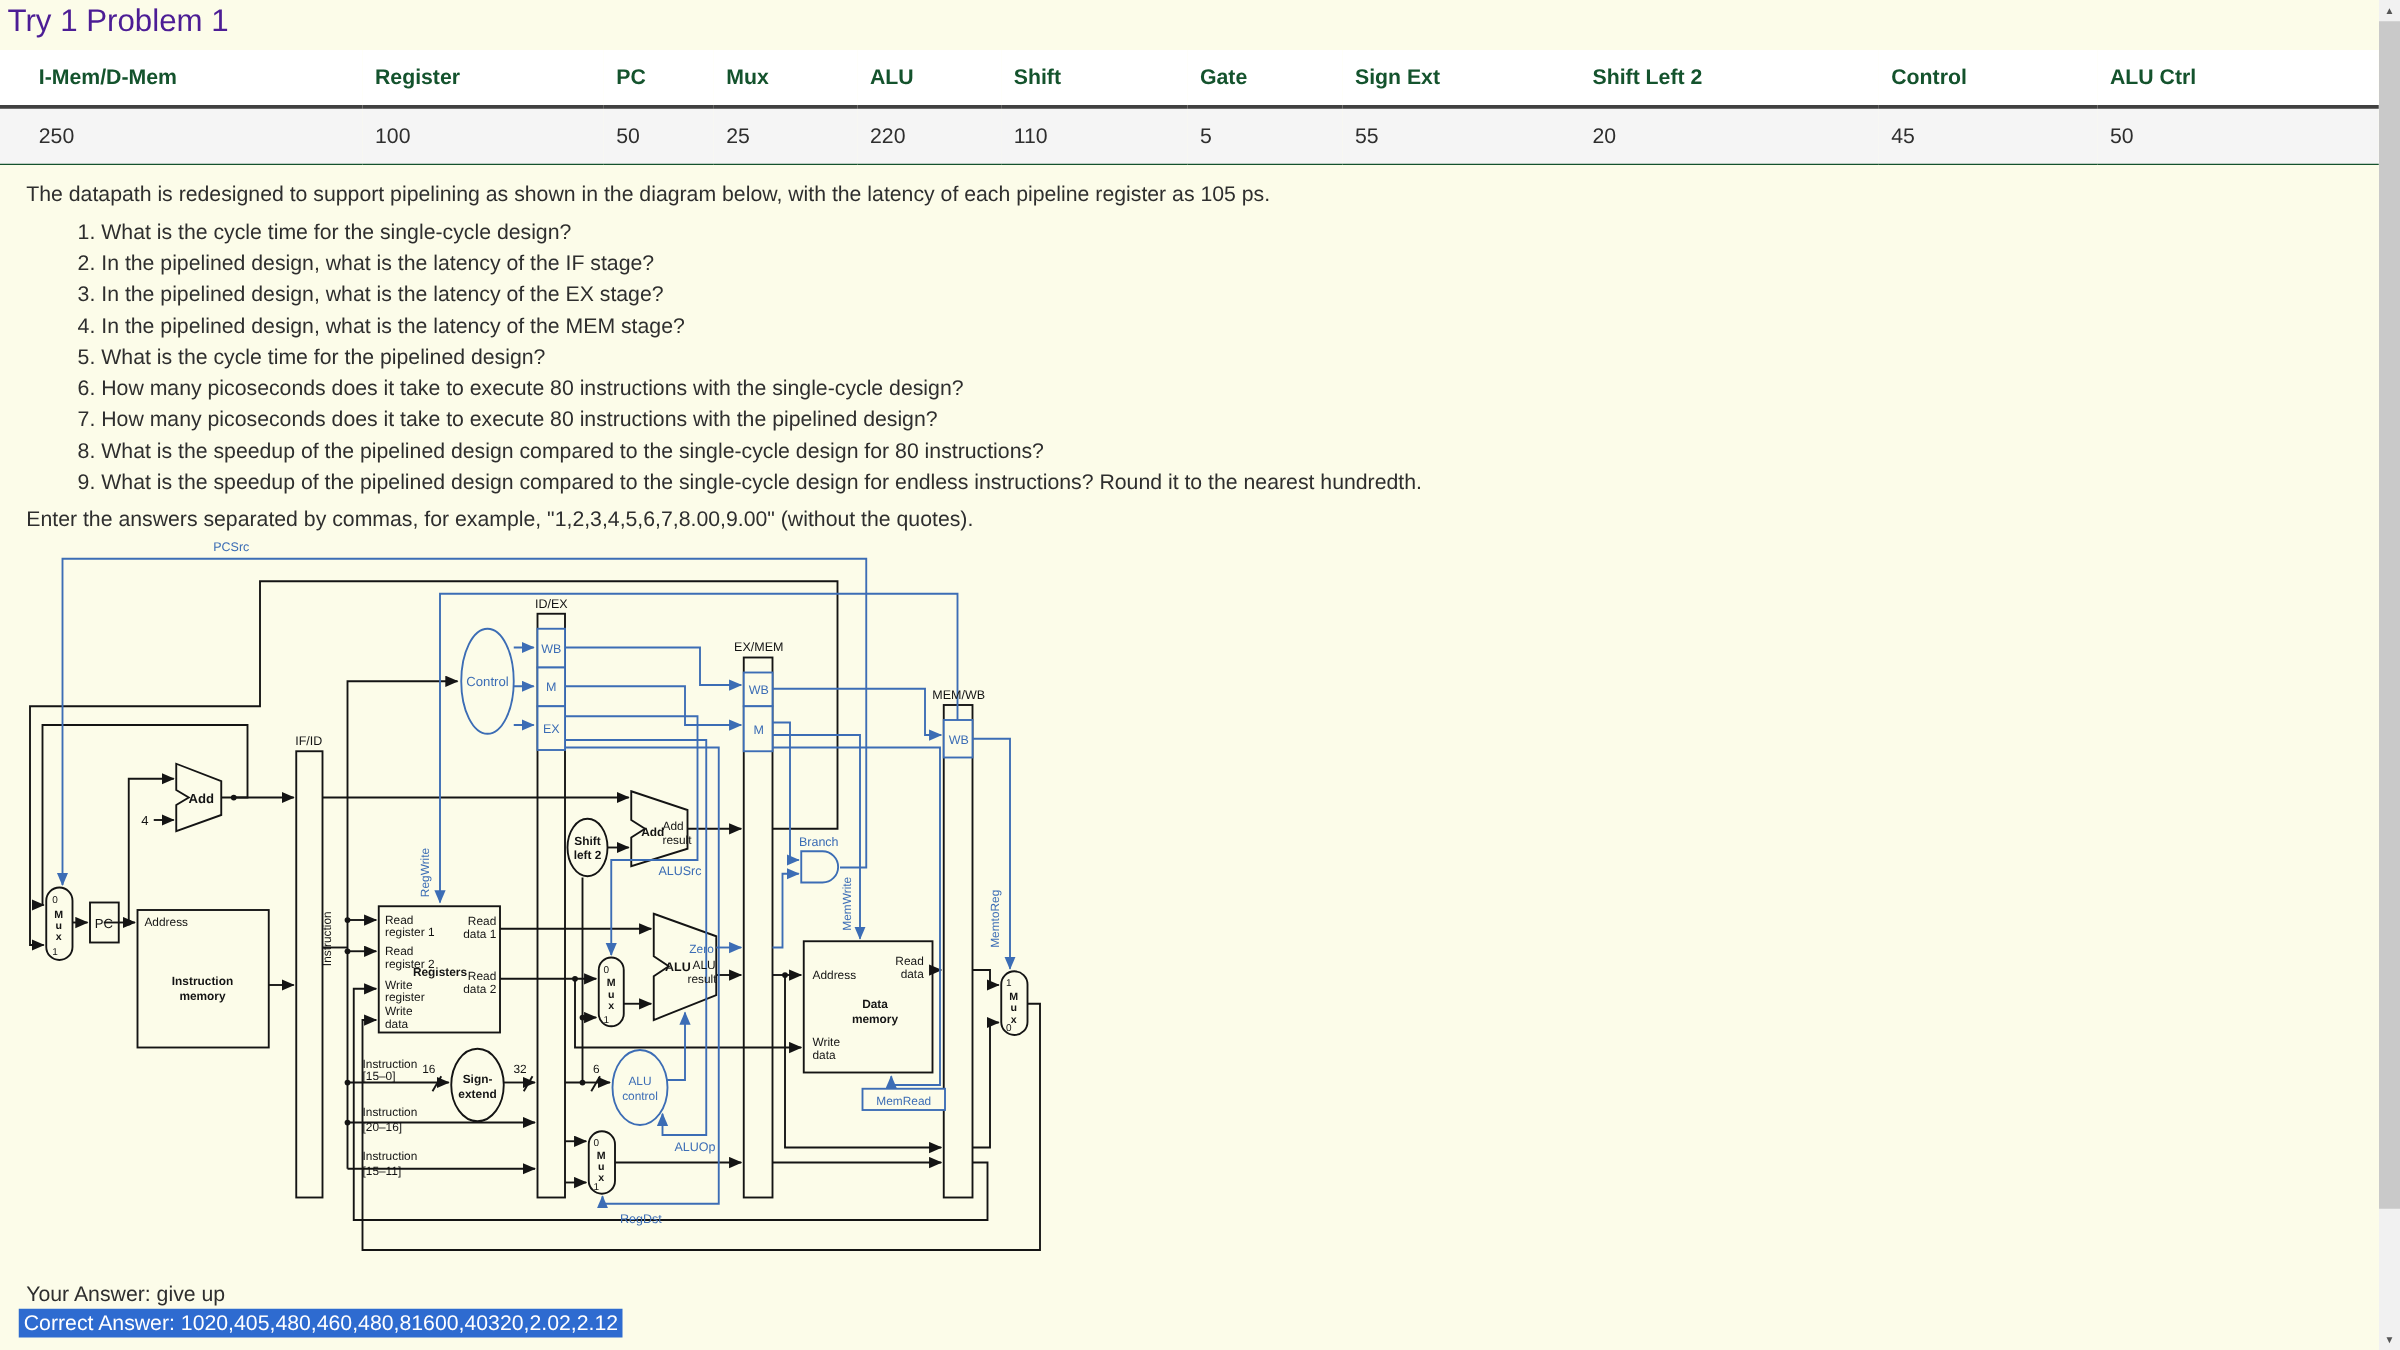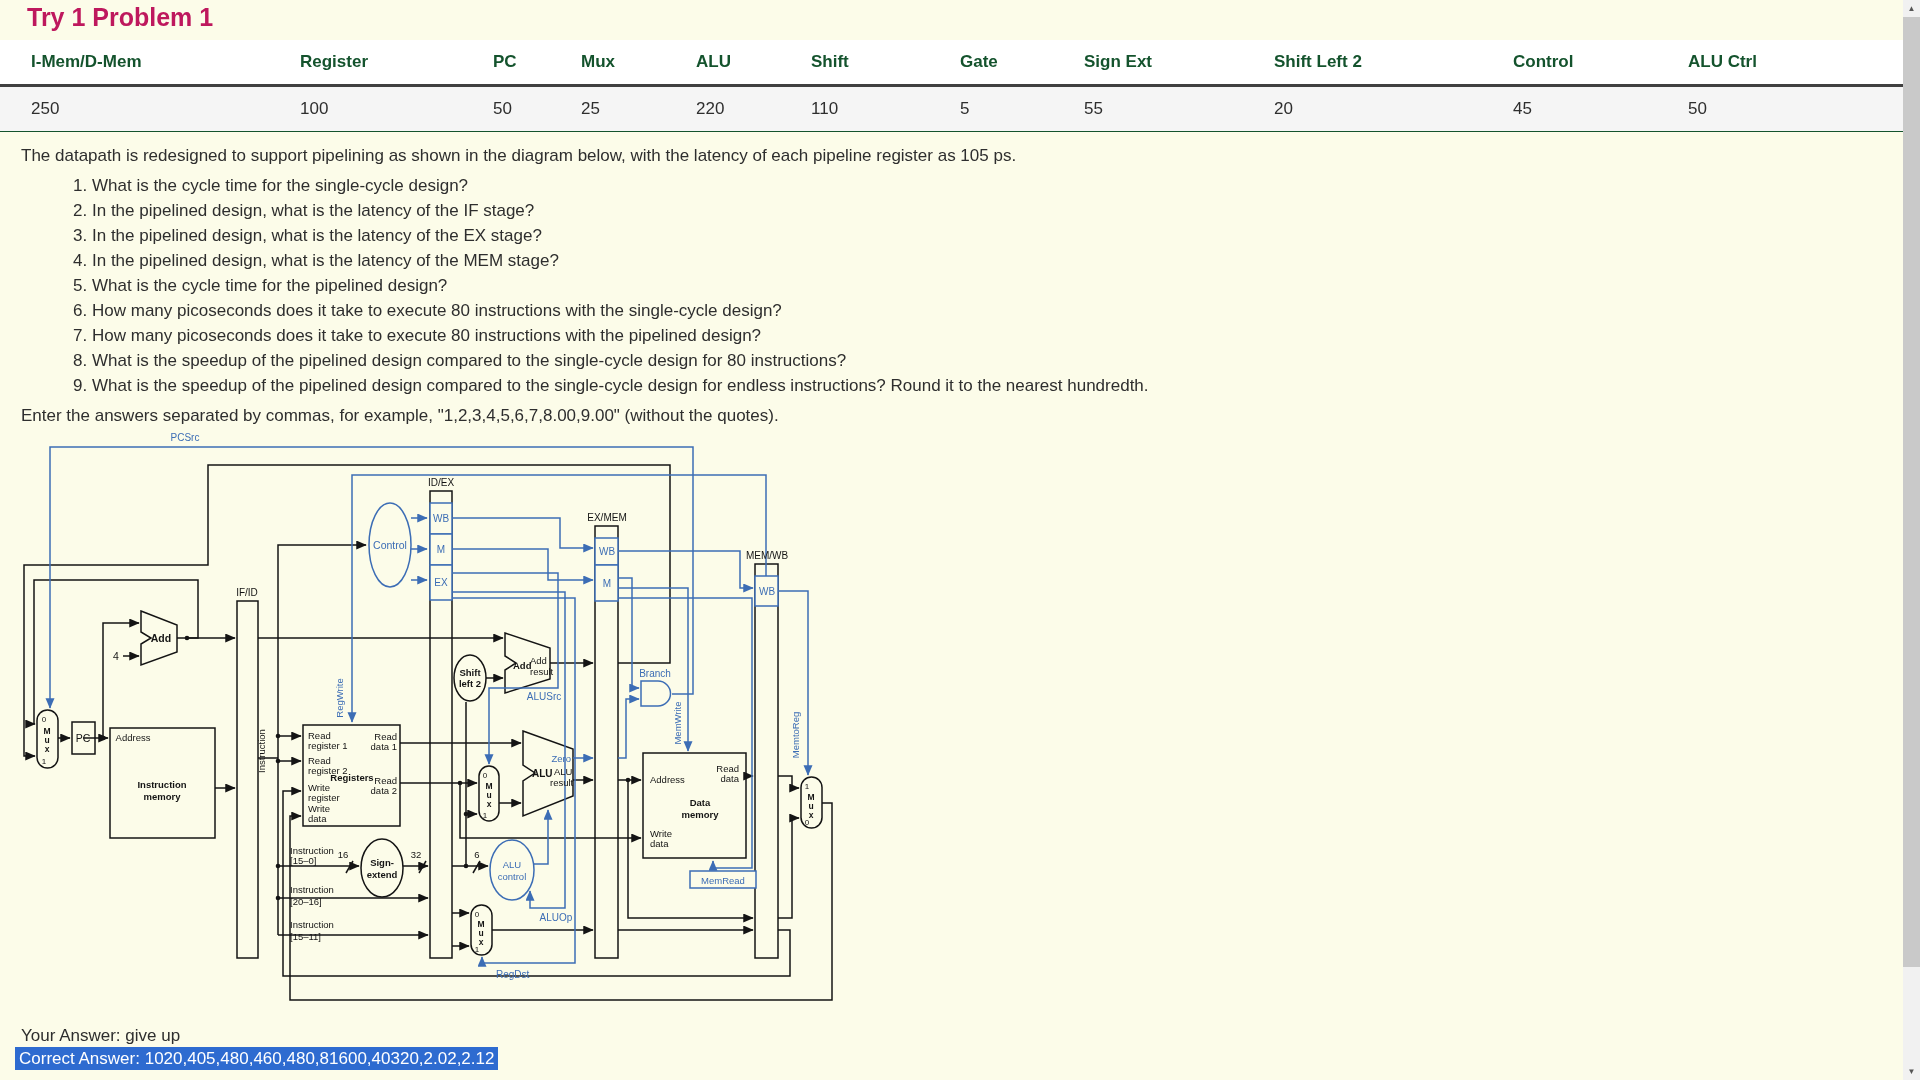--- a/index.html
+++ b/index.html
@@ -1,26 +1,26 @@
 <!DOCTYPE html>
 <html><head>
 <meta charset="utf-8">
 <style>
   html,body{margin:0;padding:0}
   body{background:#fcfce9;font-family:"Liberation Sans",sans-serif;font-size:17px;color:#2e2e2e;overflow:hidden}
   .page{position:relative;width:1920px;height:1080px}
-  h1{font-size:25px;font-weight:700;color:#be185d;margin:3px 0 8px 27px}
+  h1{font-size:25px;font-weight:400;color:#4c1d95;margin:3px 0 8px 6px}
   p{margin:0}
   .intro{margin:6px 0 8px 21px}
   table{width:calc(100% - 17px);border-collapse:collapse;font-size:17px}
   thead th{background:#ffffff;font-weight:700;text-align:left;padding:12px 10px;border-bottom:3px solid #404040;color:#14532d}
   tbody td{background:#f5f5f5;padding:12px 10px;border-bottom:1px solid #14532d}
   th:first-child,td:first-child{padding-left:31px}
   .note{margin:14px 0 0 21px}
-  ol{margin:7px 0 8px 0;padding-left:92px}
+  ol{margin:7px 0 8px 13px;padding-left:68px}
   li{line-height:25px}
   .enter{margin:4px 0 0 21px}
   svg.diagram{display:block;margin:4px 0 0 0}
   .your{margin:8px 0 3px 21px}
   .correct{margin:0 0 0 15px}
   .hl{background:#2e6bd0;color:#ffffff;padding:2px 4px}
   
   .t{font-family:"Liberation Sans",sans-serif;font-size:10px;fill:#141414}
   .ts{font-size:9.5px}
   .tb{font-weight:700}

